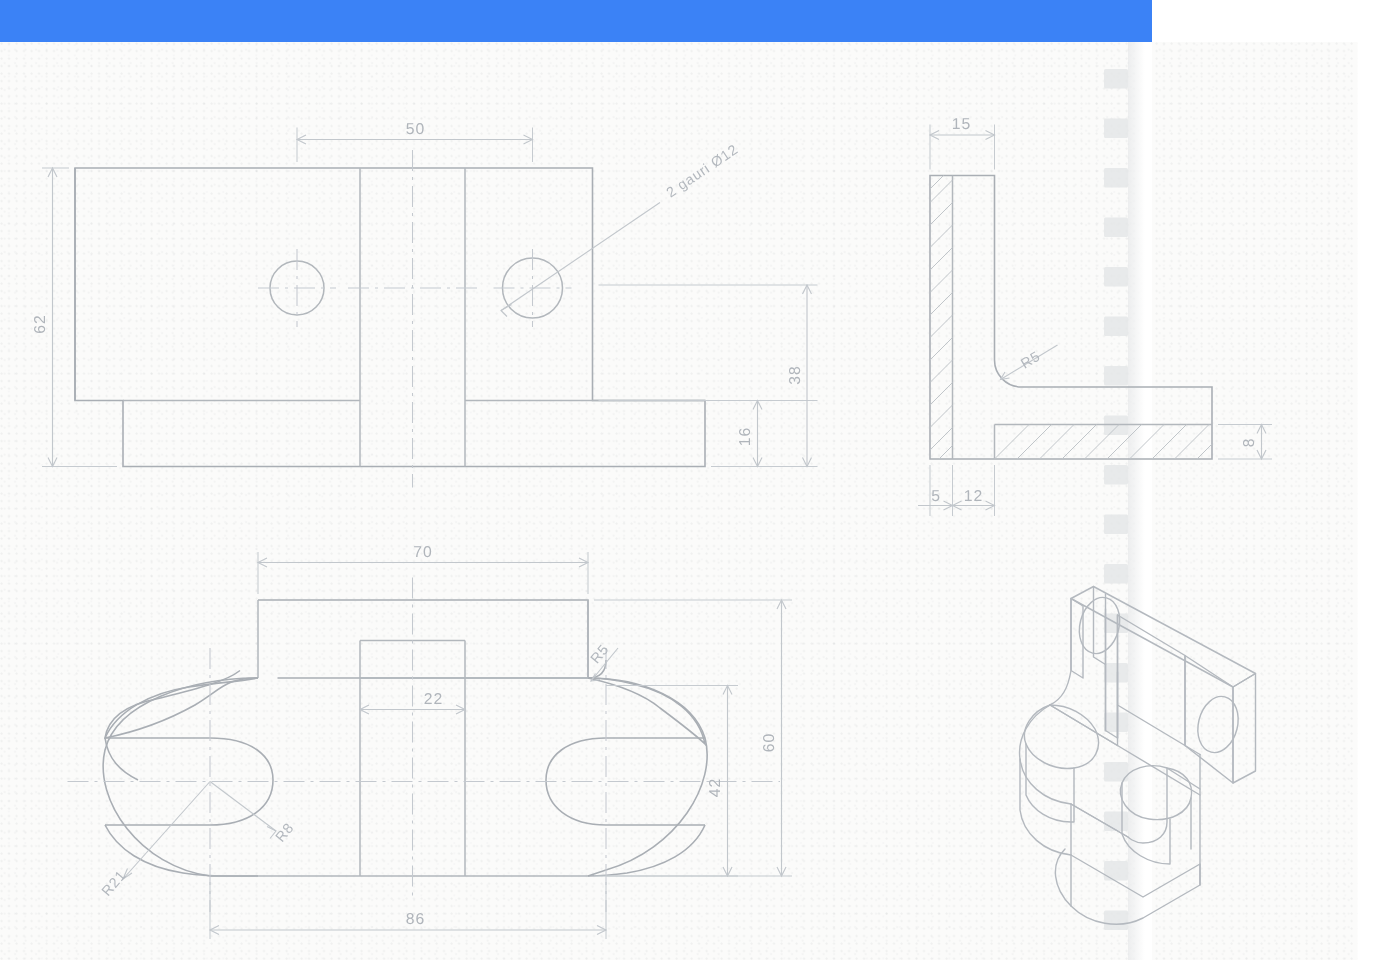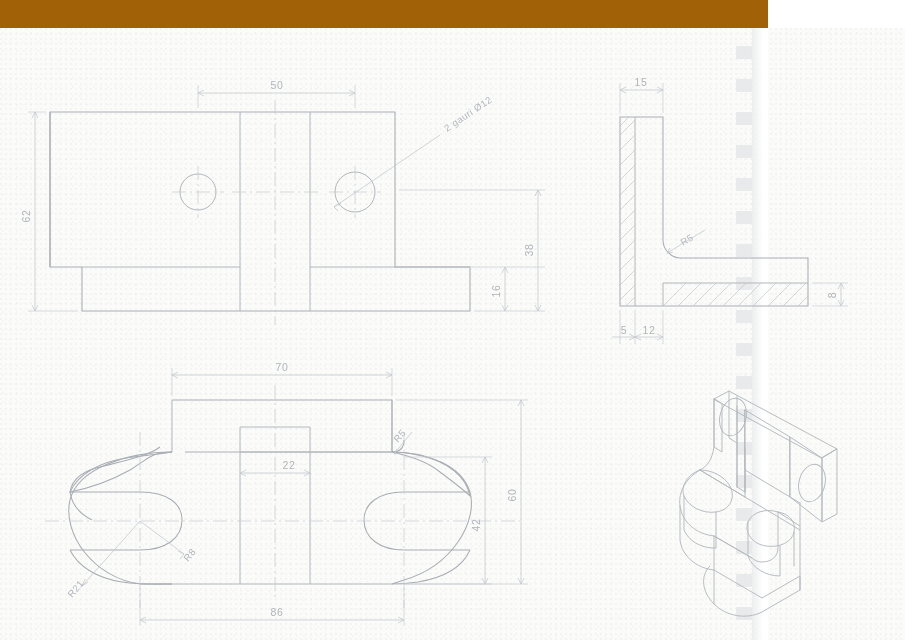--- a/index.html
+++ b/index.html
@@ -11,21 +11,21 @@
   body {
     width: 920px;
     height: 640px;
     overflow: hidden;
     font-family: "Liberation Sans", sans-serif;
   }
   #sheet {
     position: relative;
     width: 768px;
     height: 640px;
-    background: #a16207;
+    background: #3b82f6;
   }
   
   #paper {
     position: absolute;
     left: 0;
     top: 28px;
     width: 905px;
     height: 612px;
     background-color: #fbfbfa;
     background-image:

